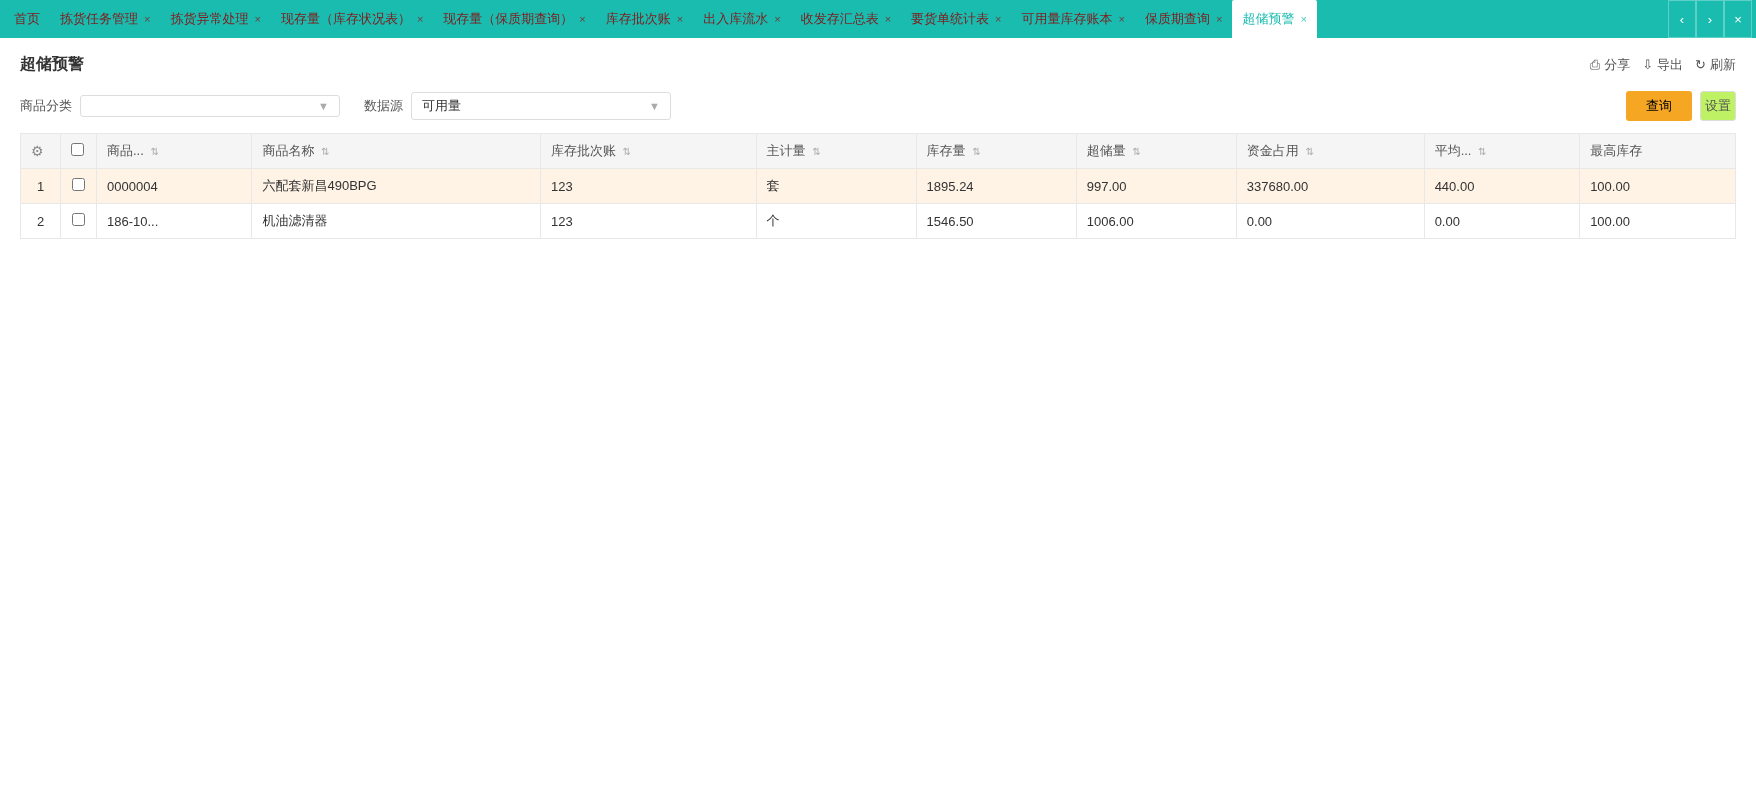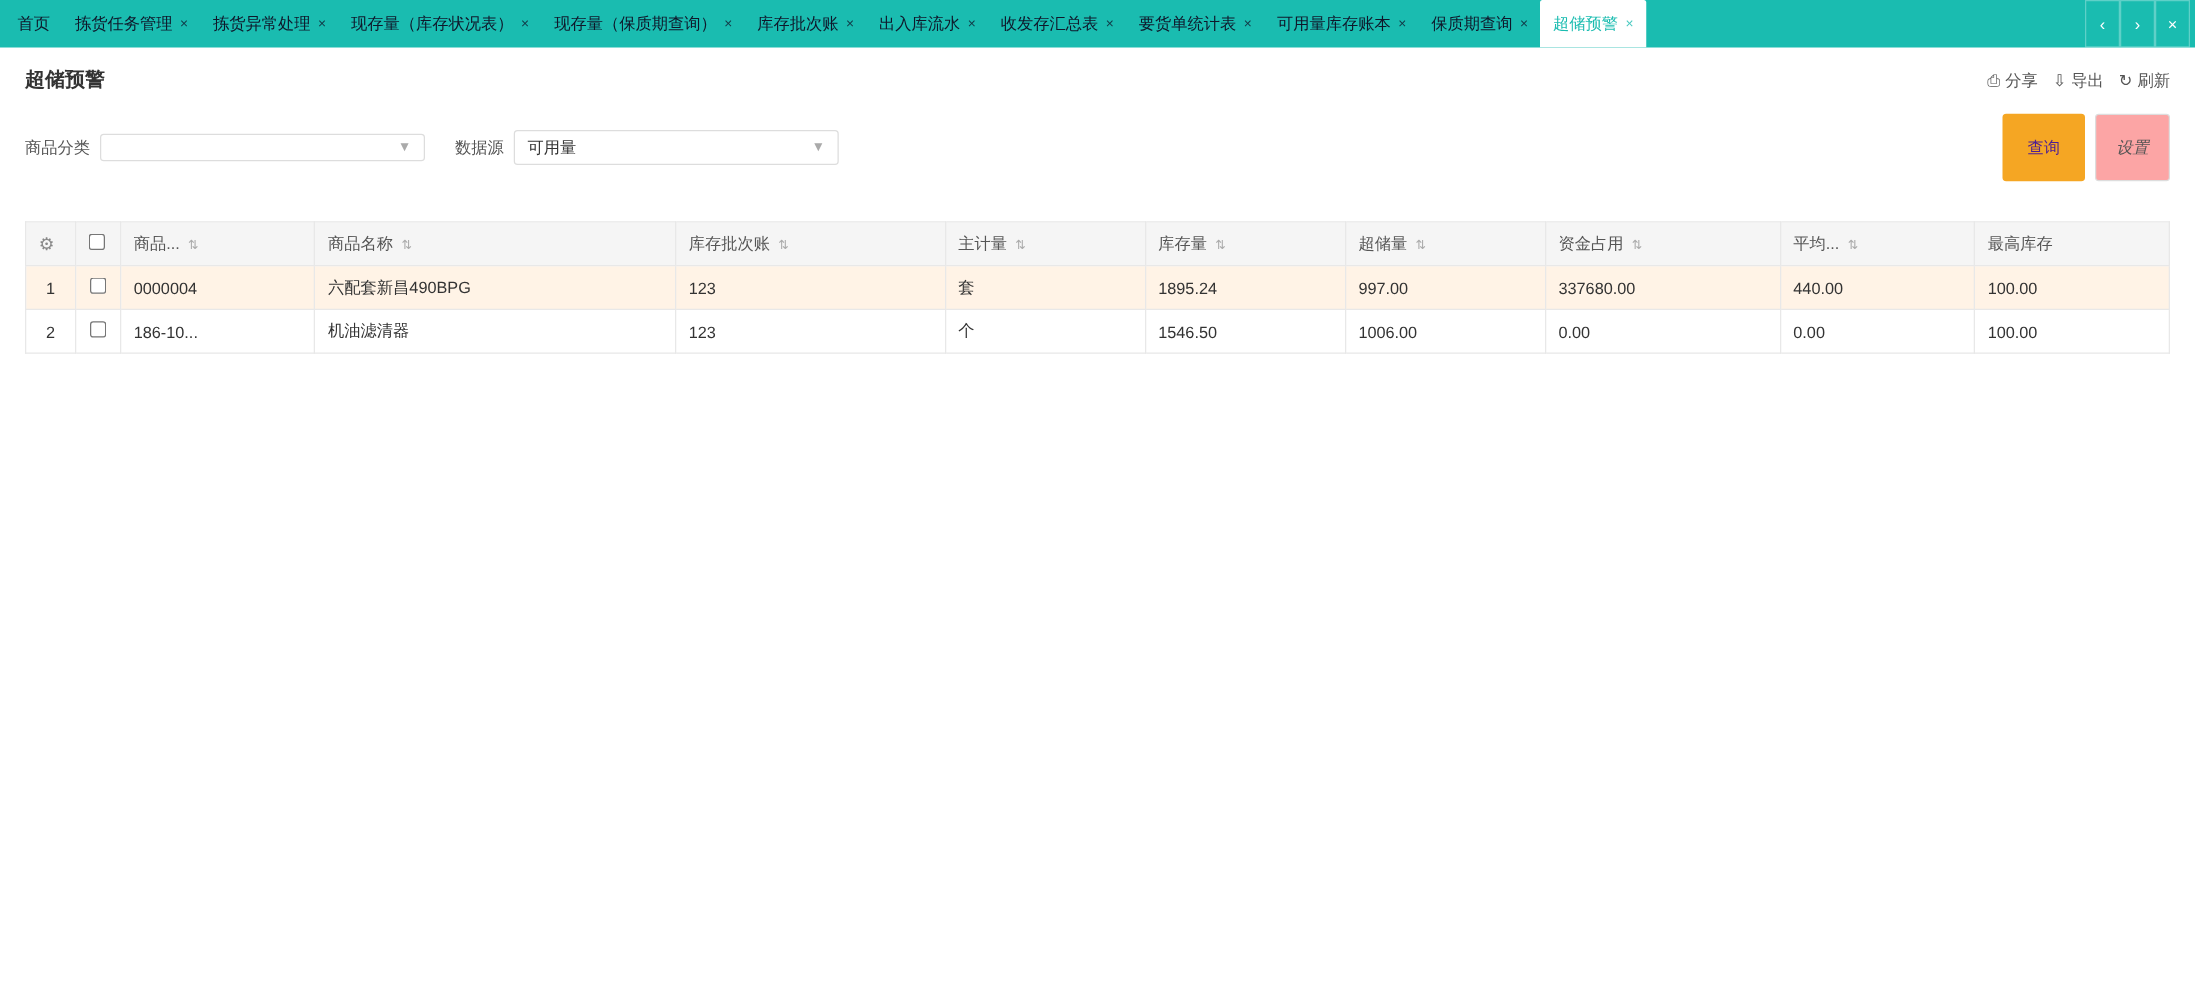--- a/index.html
+++ b/index.html
@@ -13,21 +13,21 @@
       height: 38px;
       padding: 0 4px;
       overflow: hidden;
       flex-wrap: nowrap;
     }
     .nav-item {
       display: flex;
       align-items: center;
       padding: 0 10px;
       height: 38px;
-      color: #0f172a;
+      color: #7f1d1d;
       font-size: 13px;
       cursor: pointer;
       white-space: nowrap;
       flex-shrink: 0;
     }
     .nav-item.active { background: #fff; color: #1abcb0; border-radius: 2px 2px 0 0; }
     .nav-item .close-btn {
       margin-left: 6px;
       font-size: 11px;
       cursor: pointer;
@@ -77,21 +77,21 @@
       cursor: pointer;
       color: #555;
       font-size: 13px;
     }
 
     
     .filter-row {
       display: flex;
       align-items: center;
       gap: 24px;
-      margin-bottom: 32px;
+      margin-bottom: 12px;
     }
     .filter-item {
       display: flex;
       align-items: center;
       gap: 8px;
     }
     .filter-label { color: #555; white-space: nowrap; }
     .filter-select {
       display: flex;
       align-items: center;
@@ -104,36 +104,35 @@
       justify-content: space-between;
     }
     .filter-select .chevron { color: #aaa; font-size: 11px; }
     .filter-btn-group {
       display: flex;
       gap: 8px;
       margin-left: auto;
     }
     .btn-query {
       background: #f5a623;
-      color: #4c1d95;
+      color: #000000;
       border: none;
       border-radius: 3px;
-      padding: 18px 20px;
+      padding: 6px 20px;
       cursor: pointer;
       font-size: 13px;
     }
     .btn-settings {
-      background: #fca5a5;
+      background: #bef264;
       color: #555;
       border: 1px solid #ddd;
       border-radius: 3px;
-      padding: 5px 16px;
-      cursor: pointer;
-      font-size: 13px;
-      font-style: italic;
+      padding: 5px 4px;
+      cursor: pointer;
+      font-size: 13px;
     }
 
     
     .data-table {
       width: 100%;
       border-collapse: collapse;
       font-size: 13px;
     }
     .data-table th {
       background: #f5f5f5;

